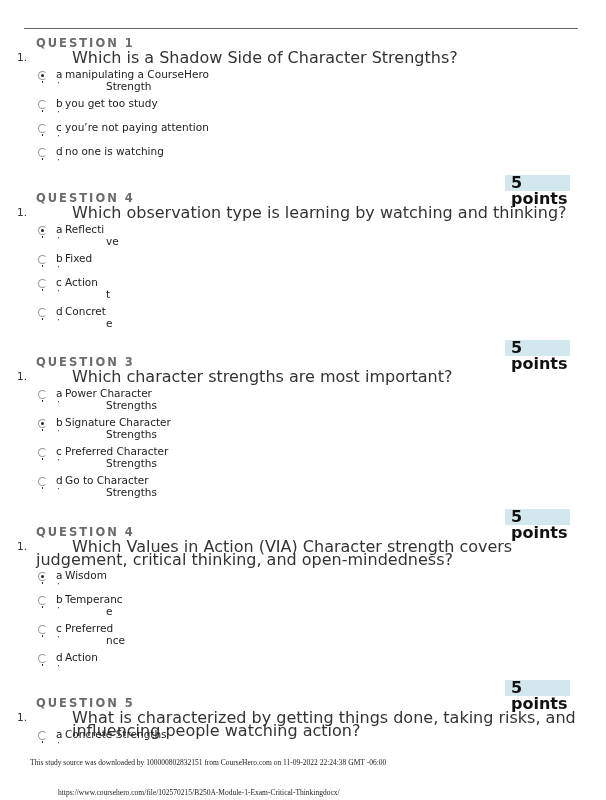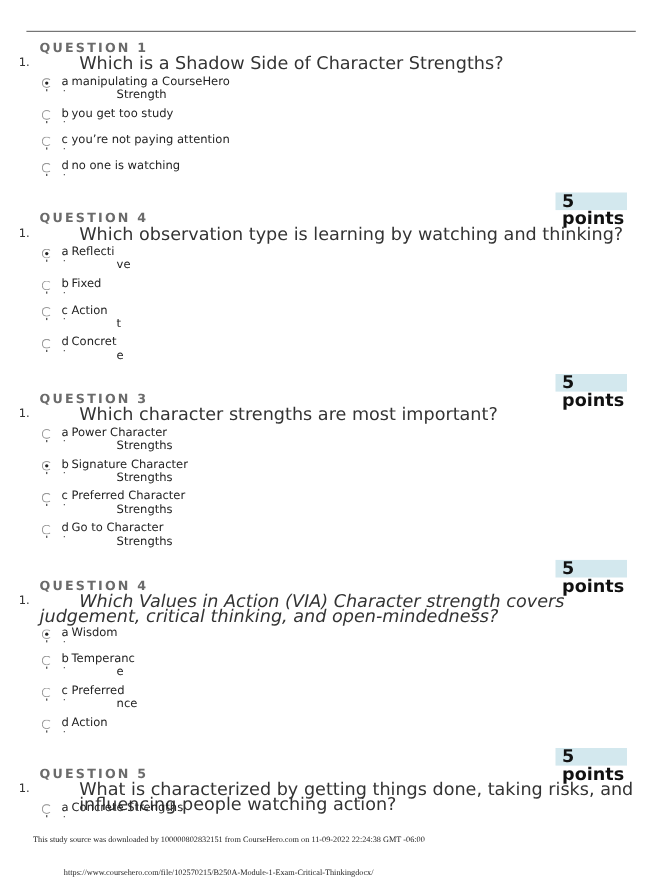--- a/index.html
+++ b/index.html
@@ -9,21 +9,21 @@
       position: relative;
     }
     .top-rule { position: absolute; left: 24px; top: 28px; width: 554px; height: 1px; background: #666; }
     .q { position: absolute; left: 0; width: 606px; }
     .q-heading {
       position: absolute; left: 36px; top: 0;
       font-size: 11.5px; font-weight: bold; letter-spacing: 2px; color: #6b6b6b;
     }
     .q-num { position: absolute; left: 17px; top: 15px; font-size: 10.5px; color: #333; }
     .q-text { position: absolute; left: 72px; top: 15px; font-size: 16px; color: #333; width: 500px; line-height: 13px; }
-    .q-text.wrap { left: 36px; text-indent: 36px; width: 520px; font-style: italic; }
+    .q-text.wrap { left: 36px; text-indent: 36px; width: 520px; }
     .opt { position: absolute; left: 36px; height: 28px; width: 300px; }
     .radio {
       position: absolute; left: 2px; top: 3px; width: 7px; height: 7px;
       border: 1px solid #9a9a9a; border-right-color: transparent; border-radius: 50%;
     }
     .radio .tick { position: absolute; left: 3px; top: 9px; width: 1px; height: 2px; background: #333; }
     .radio.checked::after {
       content: ""; position: absolute; left: 2px; top: 2px; width: 3px; height: 3px; background: #222; border-radius: 50%;
     }
     .opt-letter { position: absolute; left: 20px; top: 0; font-size: 10.5px; color: #222; }

